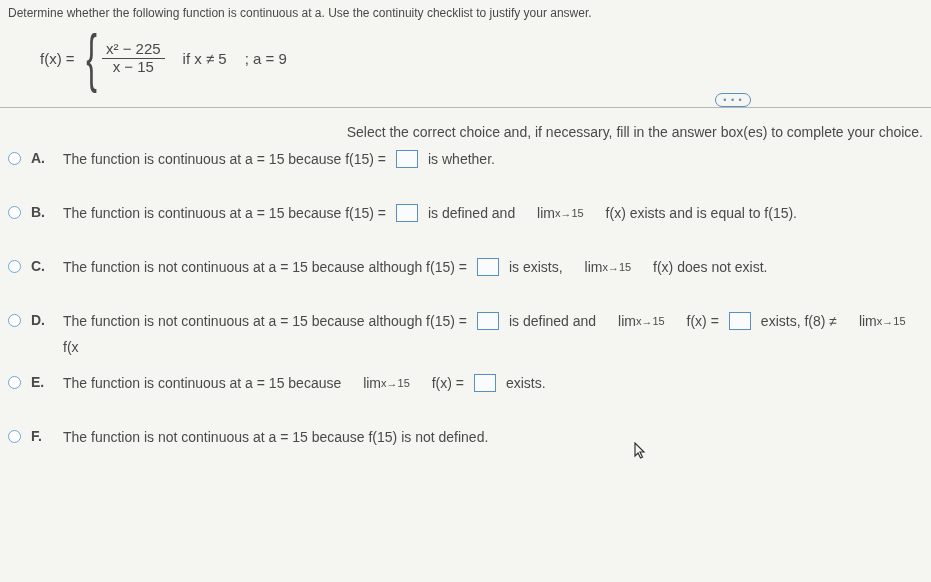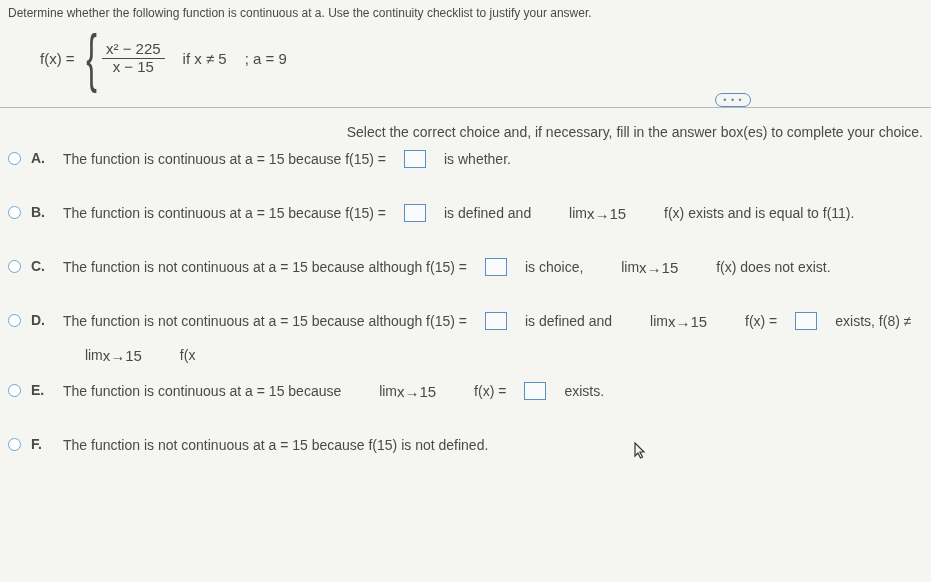--- a/index.html
+++ b/index.html
@@ -119,30 +119,30 @@
       cursor: text;
     }
     .limrow {
       display: inline-flex;
       align-items: center;
       vertical-align: middle;
       line-height: 1;
       margin: 0 2px;
     }
     .limrow .top { font-size: 14px; }
-    .limrow .bot { font-size: 15px; }
+    .limrow .bot { font-size: 11px; }
     .cursor-arrow {
       position: absolute;
       left: 634px;
       top: 442px;
       font-size: 16px;
       color: #333;
       pointer-events: none;
     }
-    .inline { display: inline-flex; align-items: center; flex-wrap: wrap; gap: 16px; }
+    .inline { display: inline-flex; align-items: center; flex-wrap: wrap; gap: 8px; }
   </style>
 </head>
 <body>
 
 <div class="question-text">Determine whether the following function is continuous at a. Use the continuity checklist to justify your answer.</div>
 
 <div class="formula-block">
   <div class="piecewise">
     <span>f(x) =</span>
     <span class="brace">{</span>
@@ -181,31 +181,31 @@
     <div class="radio"></div>
     <div class="opt-label">B.</div>
     <div class="opt-body inline">
       <span>The function is continuous at a = 15 because f(15) =</span>
       <span class="blank"></span>
       <span>is defined and</span>&nbsp;
       <span class="limrow">
         <span class="top">lim</span>
         <span class="bot">x→15</span>
       </span>&nbsp;
-      <span>f(x) exists and is equal to f(11).</span>
+      <span>f(x) exists and is equal to f(15).</span>
     </div>
   </div>
 
   <div class="choice">
     <div class="radio"></div>
     <div class="opt-label">C.</div>
     <div class="opt-body inline">
       <span>The function is not continuous at a = 15 because although f(15) =</span>
       <span class="blank"></span>
-      <span>is choice,</span>&nbsp;
+      <span>is exists,</span>&nbsp;
       <span class="limrow">
         <span class="top">lim</span>
         <span class="bot">x→15</span>
       </span>&nbsp;
       <span>f(x) does not exist.</span>
     </div>
   </div>
 
   <div class="choice">
     <div class="radio"></div>

